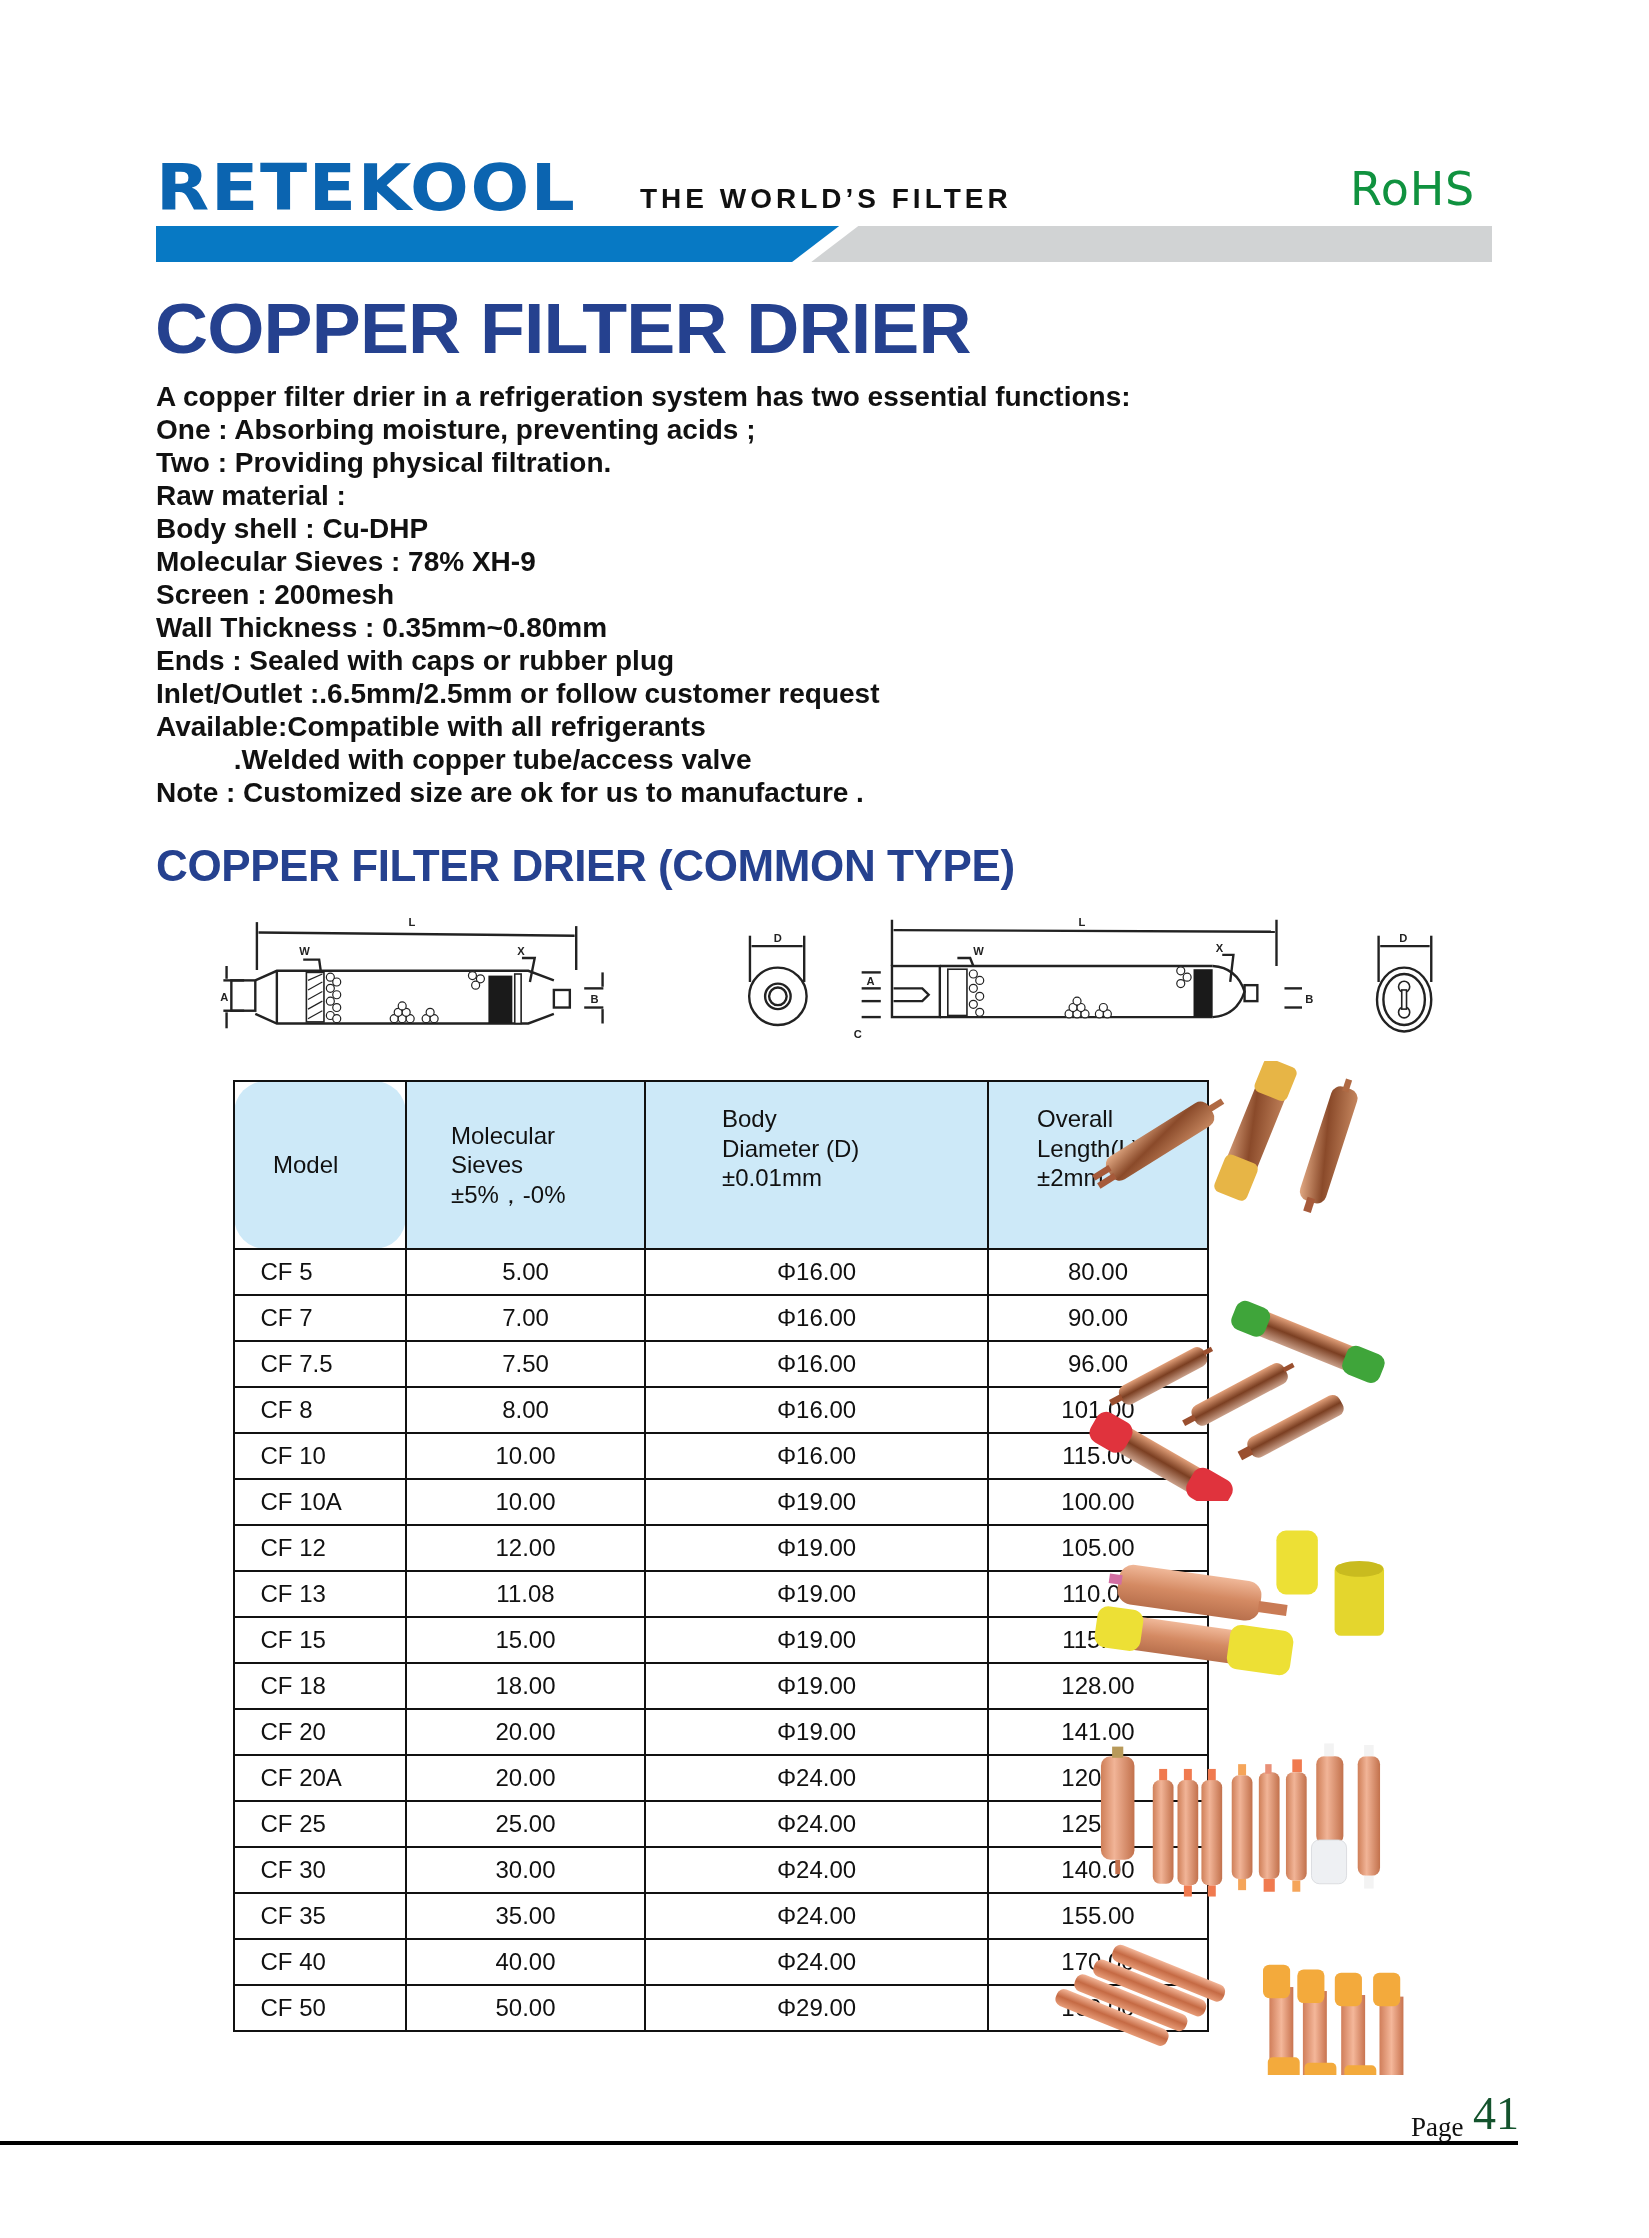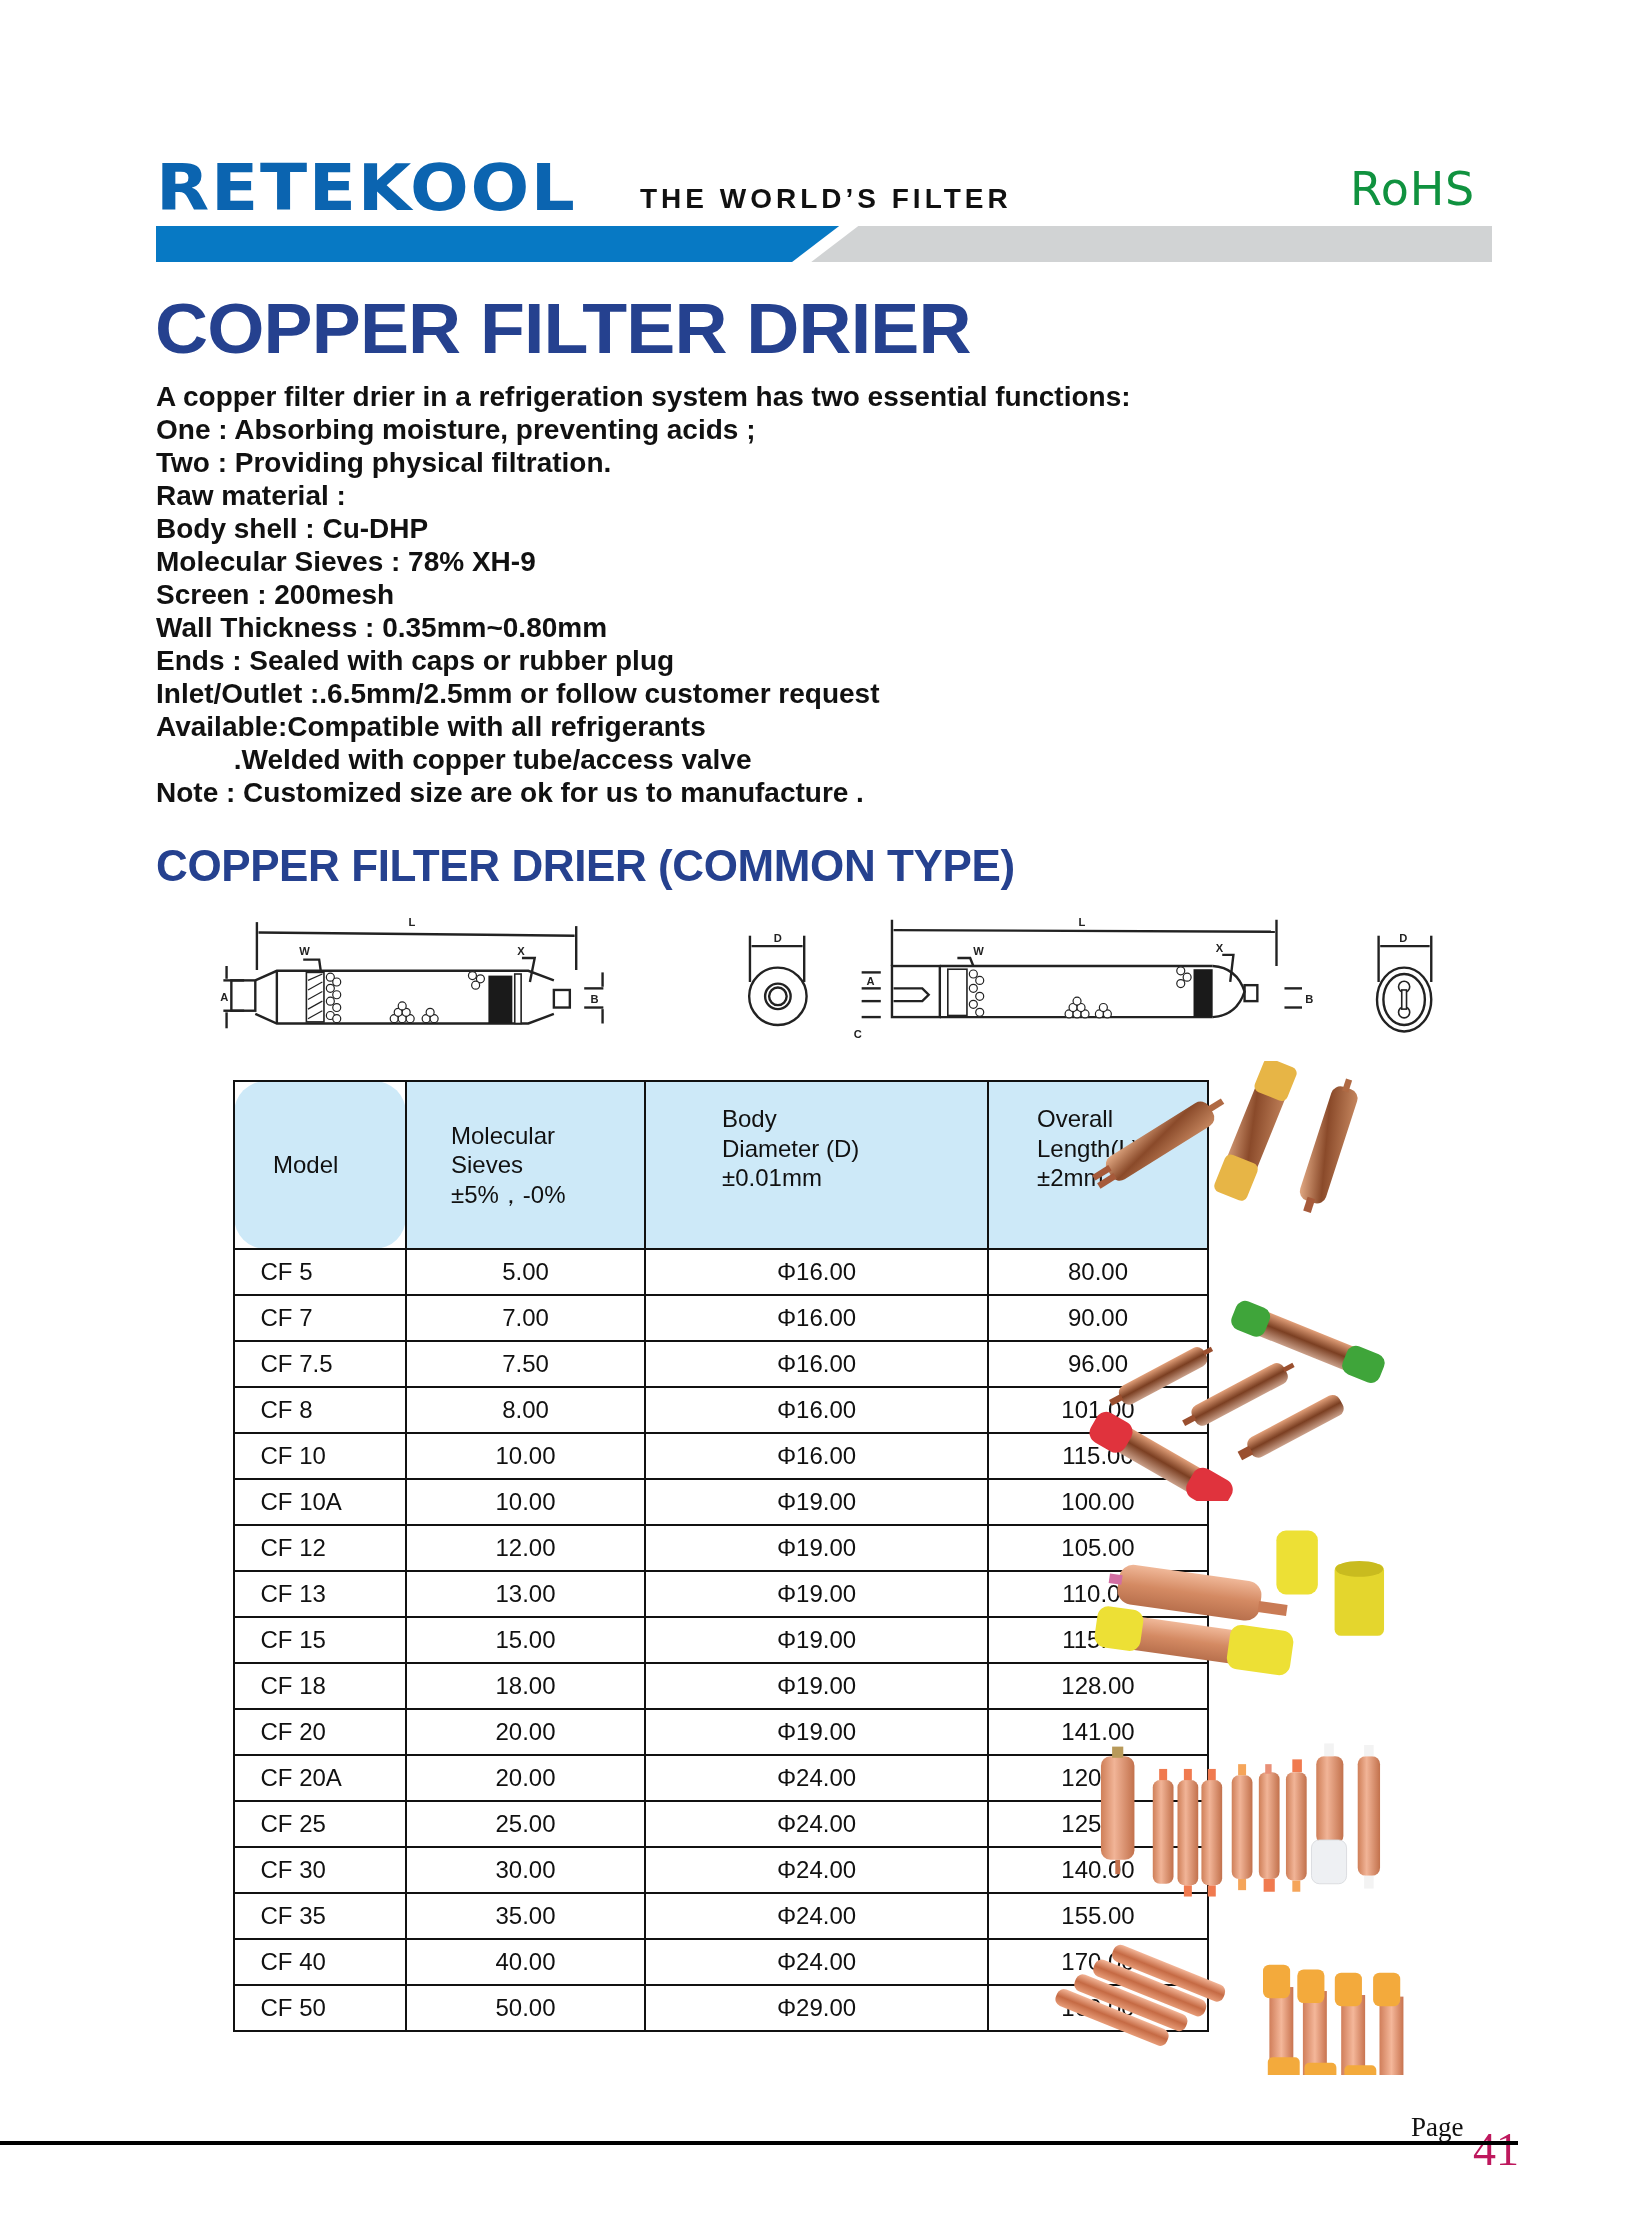--- a/index.html
+++ b/index.html
@@ -30,21 +30,21 @@
   .c1 { width: 132px; } .c2 { width: 193px; } .c3 { width: 265px; } .c4 { width: 170px; }
   th.c1 { padding-left: 38px !important; border-radius: 32px; }
   th.c2 { padding-left: 44px !important; }
   th.c3 { padding-left: 76px !important; vertical-align: top !important; padding-top: 22.3px !important; margin-top: 30px; }
   th.c4 { padding-left: 48px !important; vertical-align: top !important; padding-top: 22.3px !important; }
   .watermark { left: 726px; top: 1098px; font-size: 21px; color: #b4b4b4; opacity: 0.85; }
 
   
   .footer-line { left: 0; top: 2141px; width: 1518px; height: 4px; background: #000; }
   .page-label { left: 1411px; top: 2112px; font-family: "Liberation Serif", serif; font-size: 27px; color: #111; }
-  .page-num { left: 1473px; top: 2091px; font-family: "Liberation Serif", serif; font-size: 46px; color: #be185d; line-height: 1; margin-top: 36px; }
+  .page-num { left: 1473px; top: 2091px; font-family: "Liberation Serif", serif; font-size: 46px; color: #14532d; line-height: 1; }
 
   .photo { position: absolute; }
 </style>
 </head>
 <body>
 
 <div class="abs logo">RETEKOOL</div>
 <div class="abs tagline">THE WORLD’S FILTER</div>
 <div class="abs rohs">RoHS</div>
 <svg class="abs bar" viewBox="0 0 1674 45" width="1336" height="36">
@@ -259,21 +259,21 @@
         <td>100.00</td>
       </tr>
     <tr>
         <td class="model">CF 12</td>
         <td>12.00</td>
         <td>Φ19.00</td>
         <td>105.00</td>
       </tr>
     <tr>
         <td class="model">CF 13</td>
-        <td>13.00</td>
+        <td>11.08</td>
         <td>Φ19.00</td>
         <td>110.00</td>
       </tr>
     <tr>
         <td class="model">CF 15</td>
         <td>15.00</td>
         <td>Φ19.00</td>
         <td>115.00</td>
       </tr>
     <tr>

